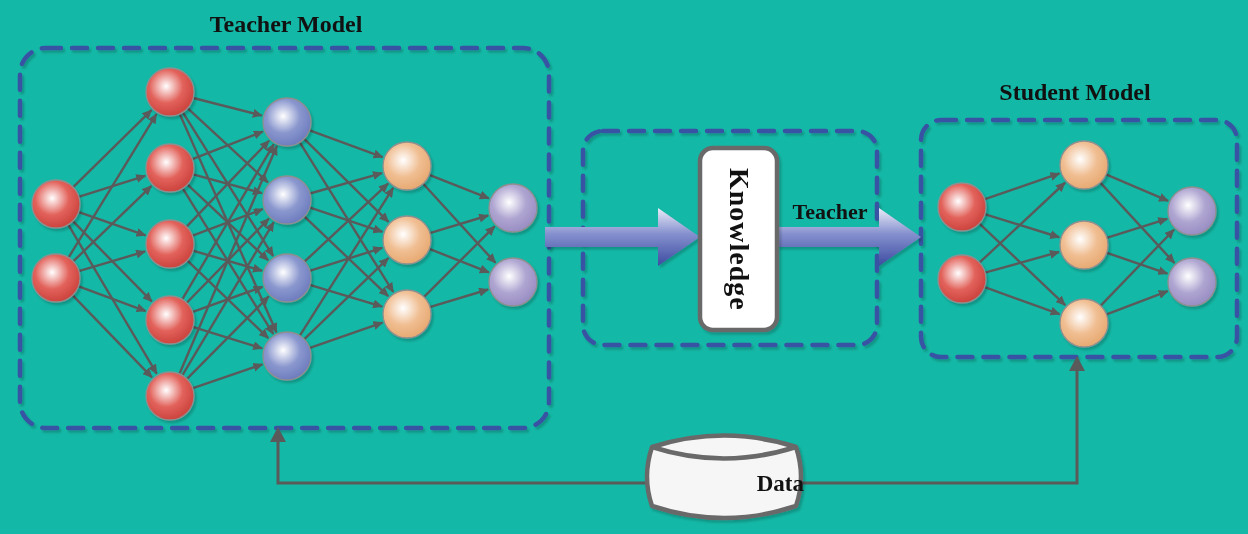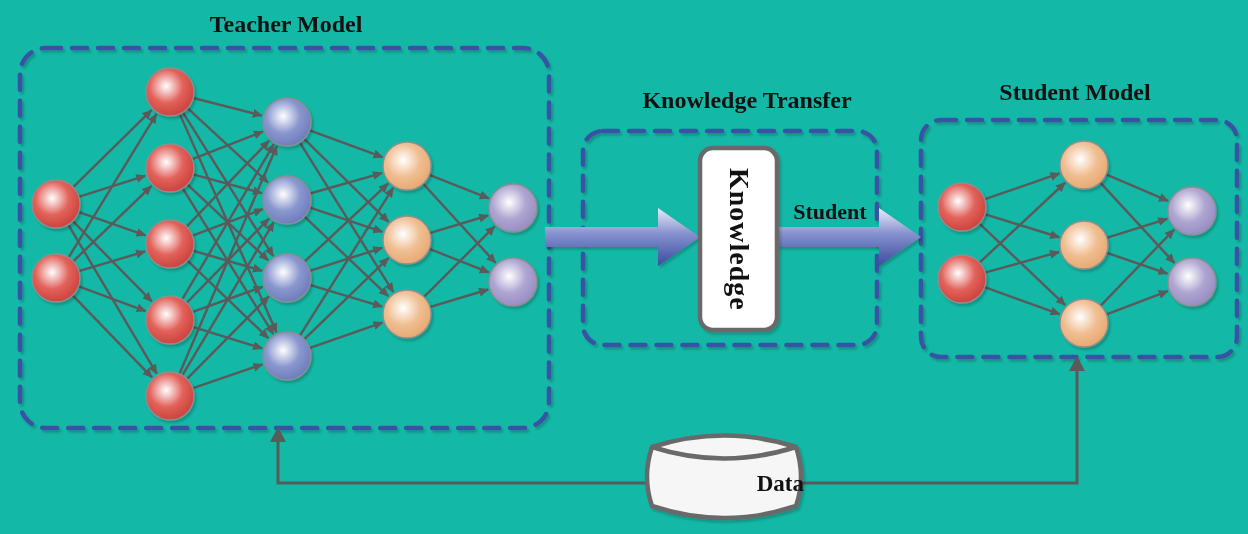--- a/index.html
+++ b/index.html
@@ -175,21 +175,20 @@
         <circle cx="962" cy="279" r="24" fill="url(#grad-red)" stroke="#8F8F8F" stroke-width="1.3" filter="url(#softShadow)"></circle>
         <circle cx="1084" cy="165" r="24" fill="url(#grad-orange)" stroke="#8F8F8F" stroke-width="1.3" filter="url(#softShadow)"></circle>
         <circle cx="1084" cy="245" r="24" fill="url(#grad-orange)" stroke="#8F8F8F" stroke-width="1.3" filter="url(#softShadow)"></circle>
         <circle cx="1084" cy="323" r="24" fill="url(#grad-orange)" stroke="#8F8F8F" stroke-width="1.3" filter="url(#softShadow)"></circle>
         <circle cx="1192" cy="211" r="24" fill="url(#grad-purple)" stroke="#8F8F8F" stroke-width="1.3" filter="url(#softShadow)"></circle>
         <circle cx="1192" cy="282" r="24" fill="url(#grad-purple)" stroke="#8F8F8F" stroke-width="1.3" filter="url(#softShadow)"></circle>
       </g>
   </svg>
 
   <div class="lbl title-lbl" style="left:106px;top:10px;width:360px;">Teacher Model</div>
-  <div class="lbl title-lbl" style="left:567px;top:86px;width:360px;">Knowledge Transfer</div>
   <div class="lbl title-lbl" style="left:895px;top:78px;width:360px;">Student Model</div>
 
-  <div class="lbl arrow-lbl" style="left:760px;top:200px;width:140px;">Student</div>
+  <div class="lbl arrow-lbl" style="left:760px;top:200px;width:140px;">Teacher</div>
 
   <div class="knowledge-lbl">Knowledge</div>
 
   <div class="lbl data-lbl" style="left:644px;top:471px;width:160px;text-align:right;">Data</div>
 </div>
 
 </body></html>

